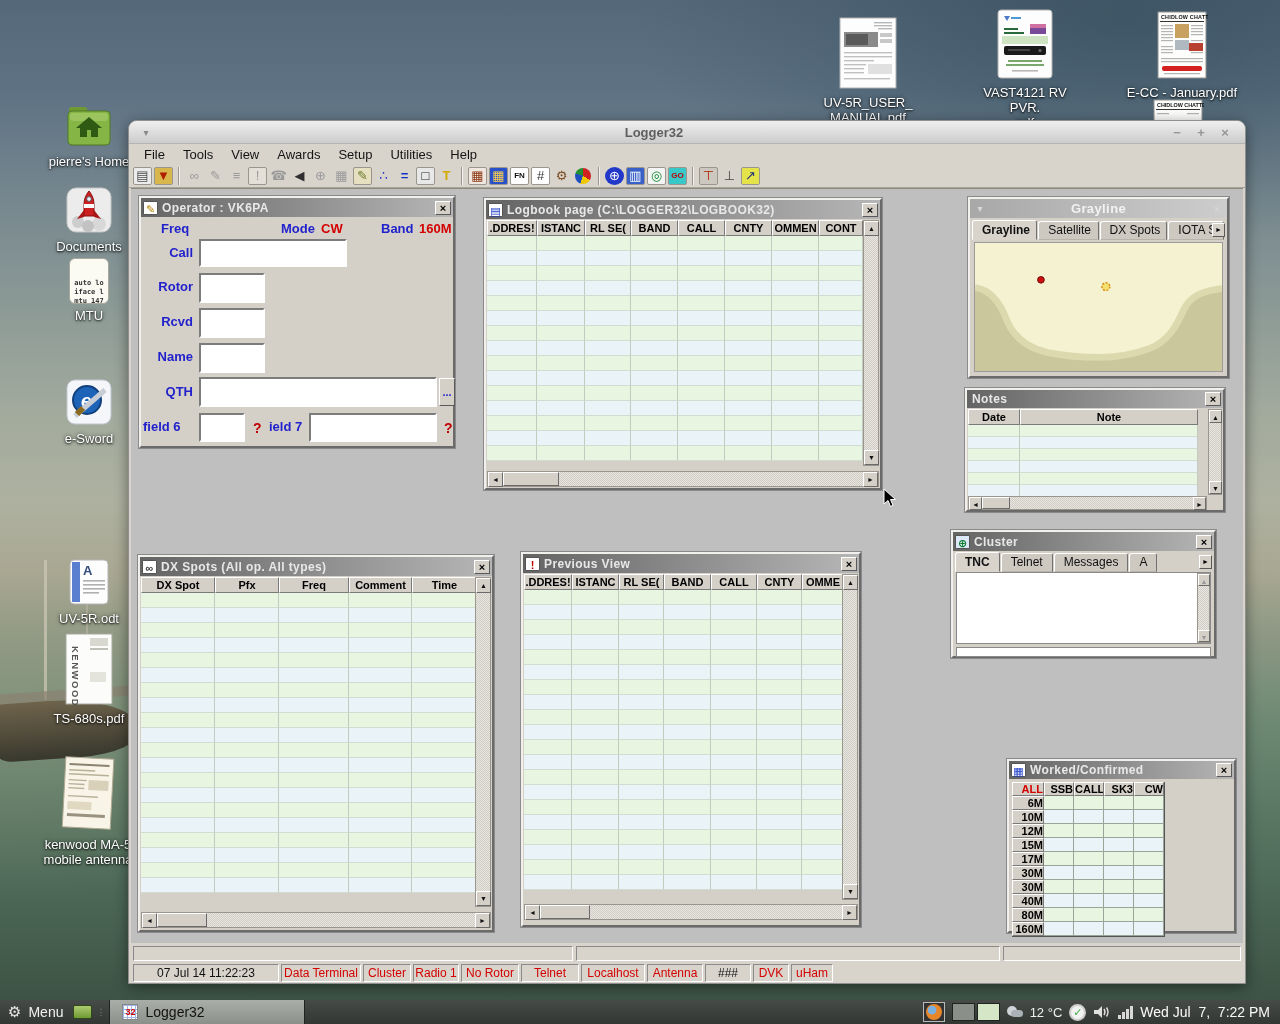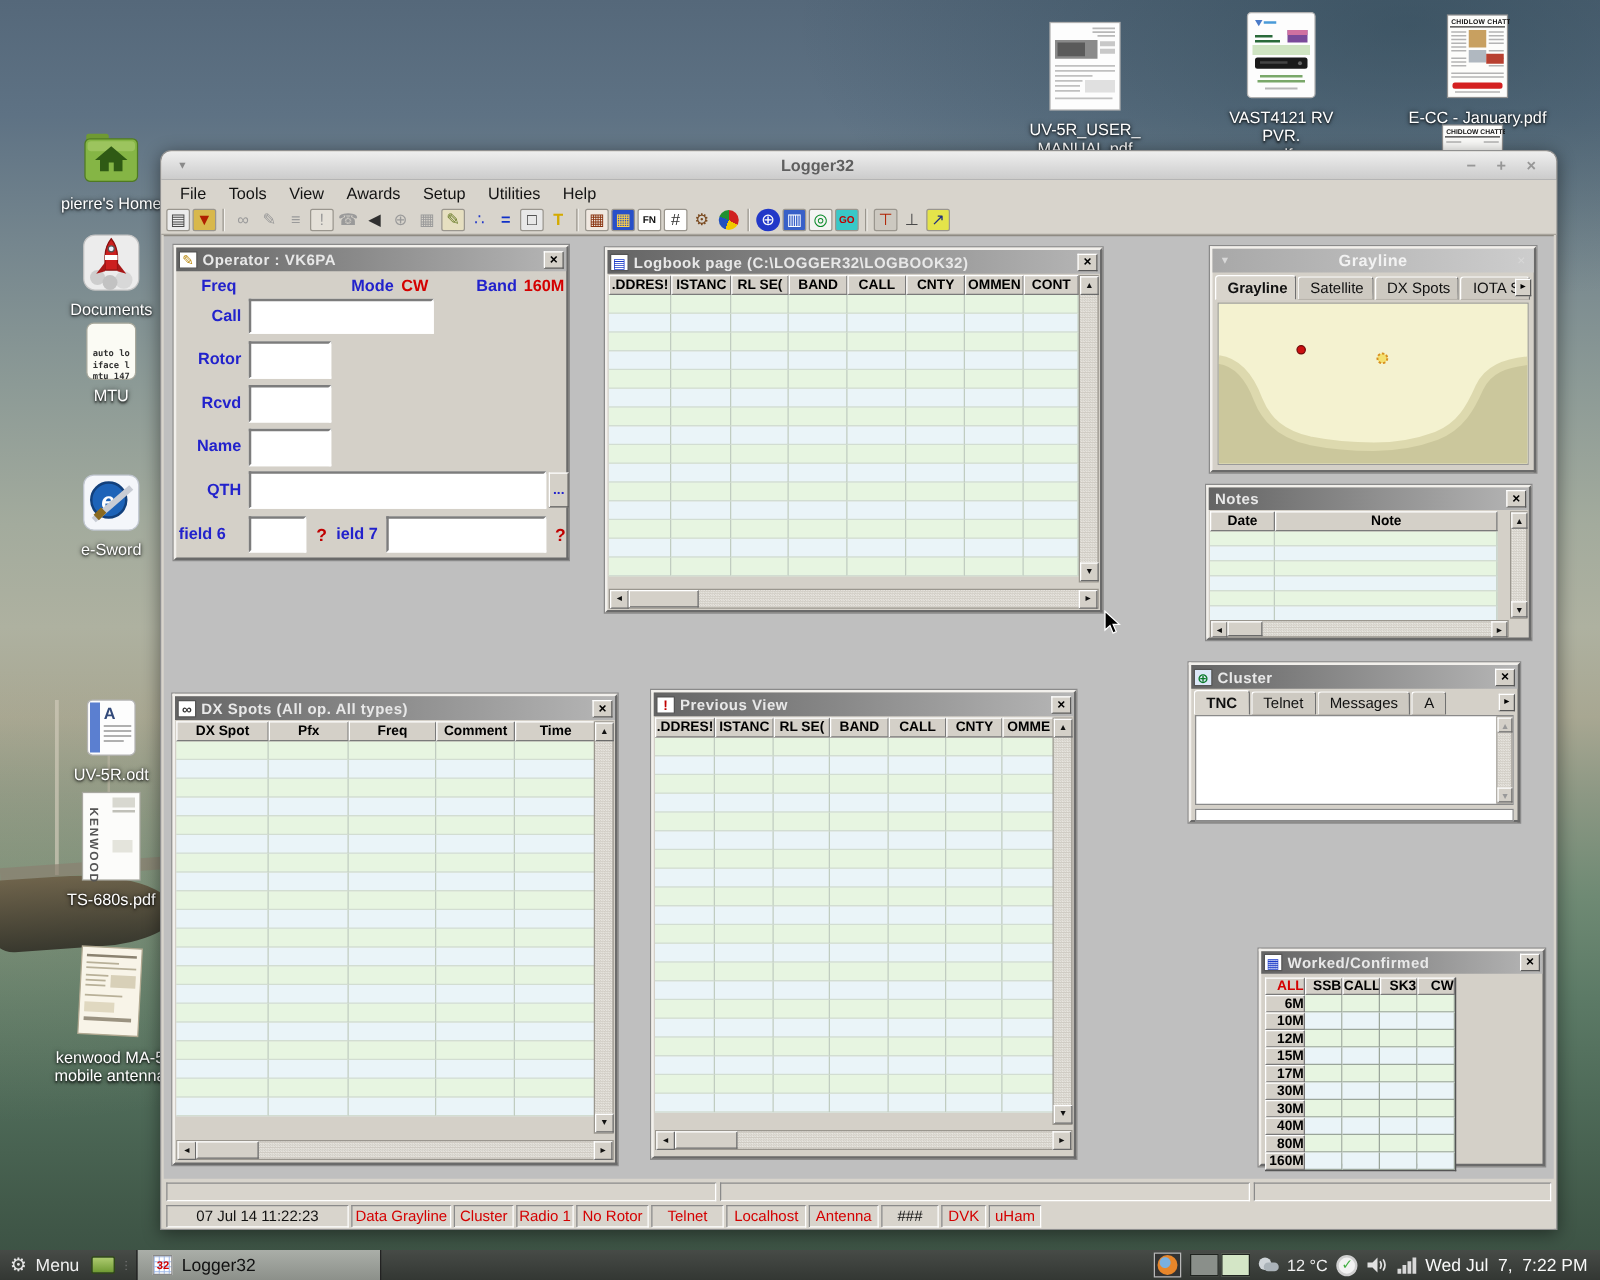--- a/index.html
+++ b/index.html
@@ -1177,21 +1177,21 @@
   </div>
 
   <div id="status1">
     <div class="spanel" style="width:440px"></div>
     <div class="spanel" style="width:424px"></div>
     <div class="spanel" style="flex:1"></div>
   </div>
   <div id="status2">
     <div class="sseg pre" id="dtseg">07 Jul 14  11:22:23</div>
     <div style="display:flex;gap:2px;flex:1">
-        <div class="sseg" style="width: 80px; color: rgb(212, 0, 0);">Data Grayline</div>
+        <div class="sseg" style="width: 80px; color: rgb(212, 0, 0);">Data Terminal</div>
         <div class="sseg" style="width: 48px; color: rgb(212, 0, 0);">Cluster</div>
         <div class="sseg" style="width: 46px; color: rgb(212, 0, 0);">Radio 1</div>
         <div class="sseg" style="width: 58px; color: rgb(212, 0, 0);">No Rotor</div>
         <div class="sseg" style="width: 58px; color: rgb(212, 0, 0);">Telnet</div>
         <div class="sseg" style="width: 64px; color: rgb(212, 0, 0);">Localhost</div>
         <div class="sseg" style="width: 56px; color: rgb(212, 0, 0);">Antenna</div>
         <div class="sseg" style="width: 46px; color: rgb(17, 17, 17);">###</div>
         <div class="sseg" style="width: 36px; color: rgb(212, 0, 0);">DVK</div>
         <div class="sseg" style="width: 42px; color: rgb(212, 0, 0);">uHam</div>
       </div>

